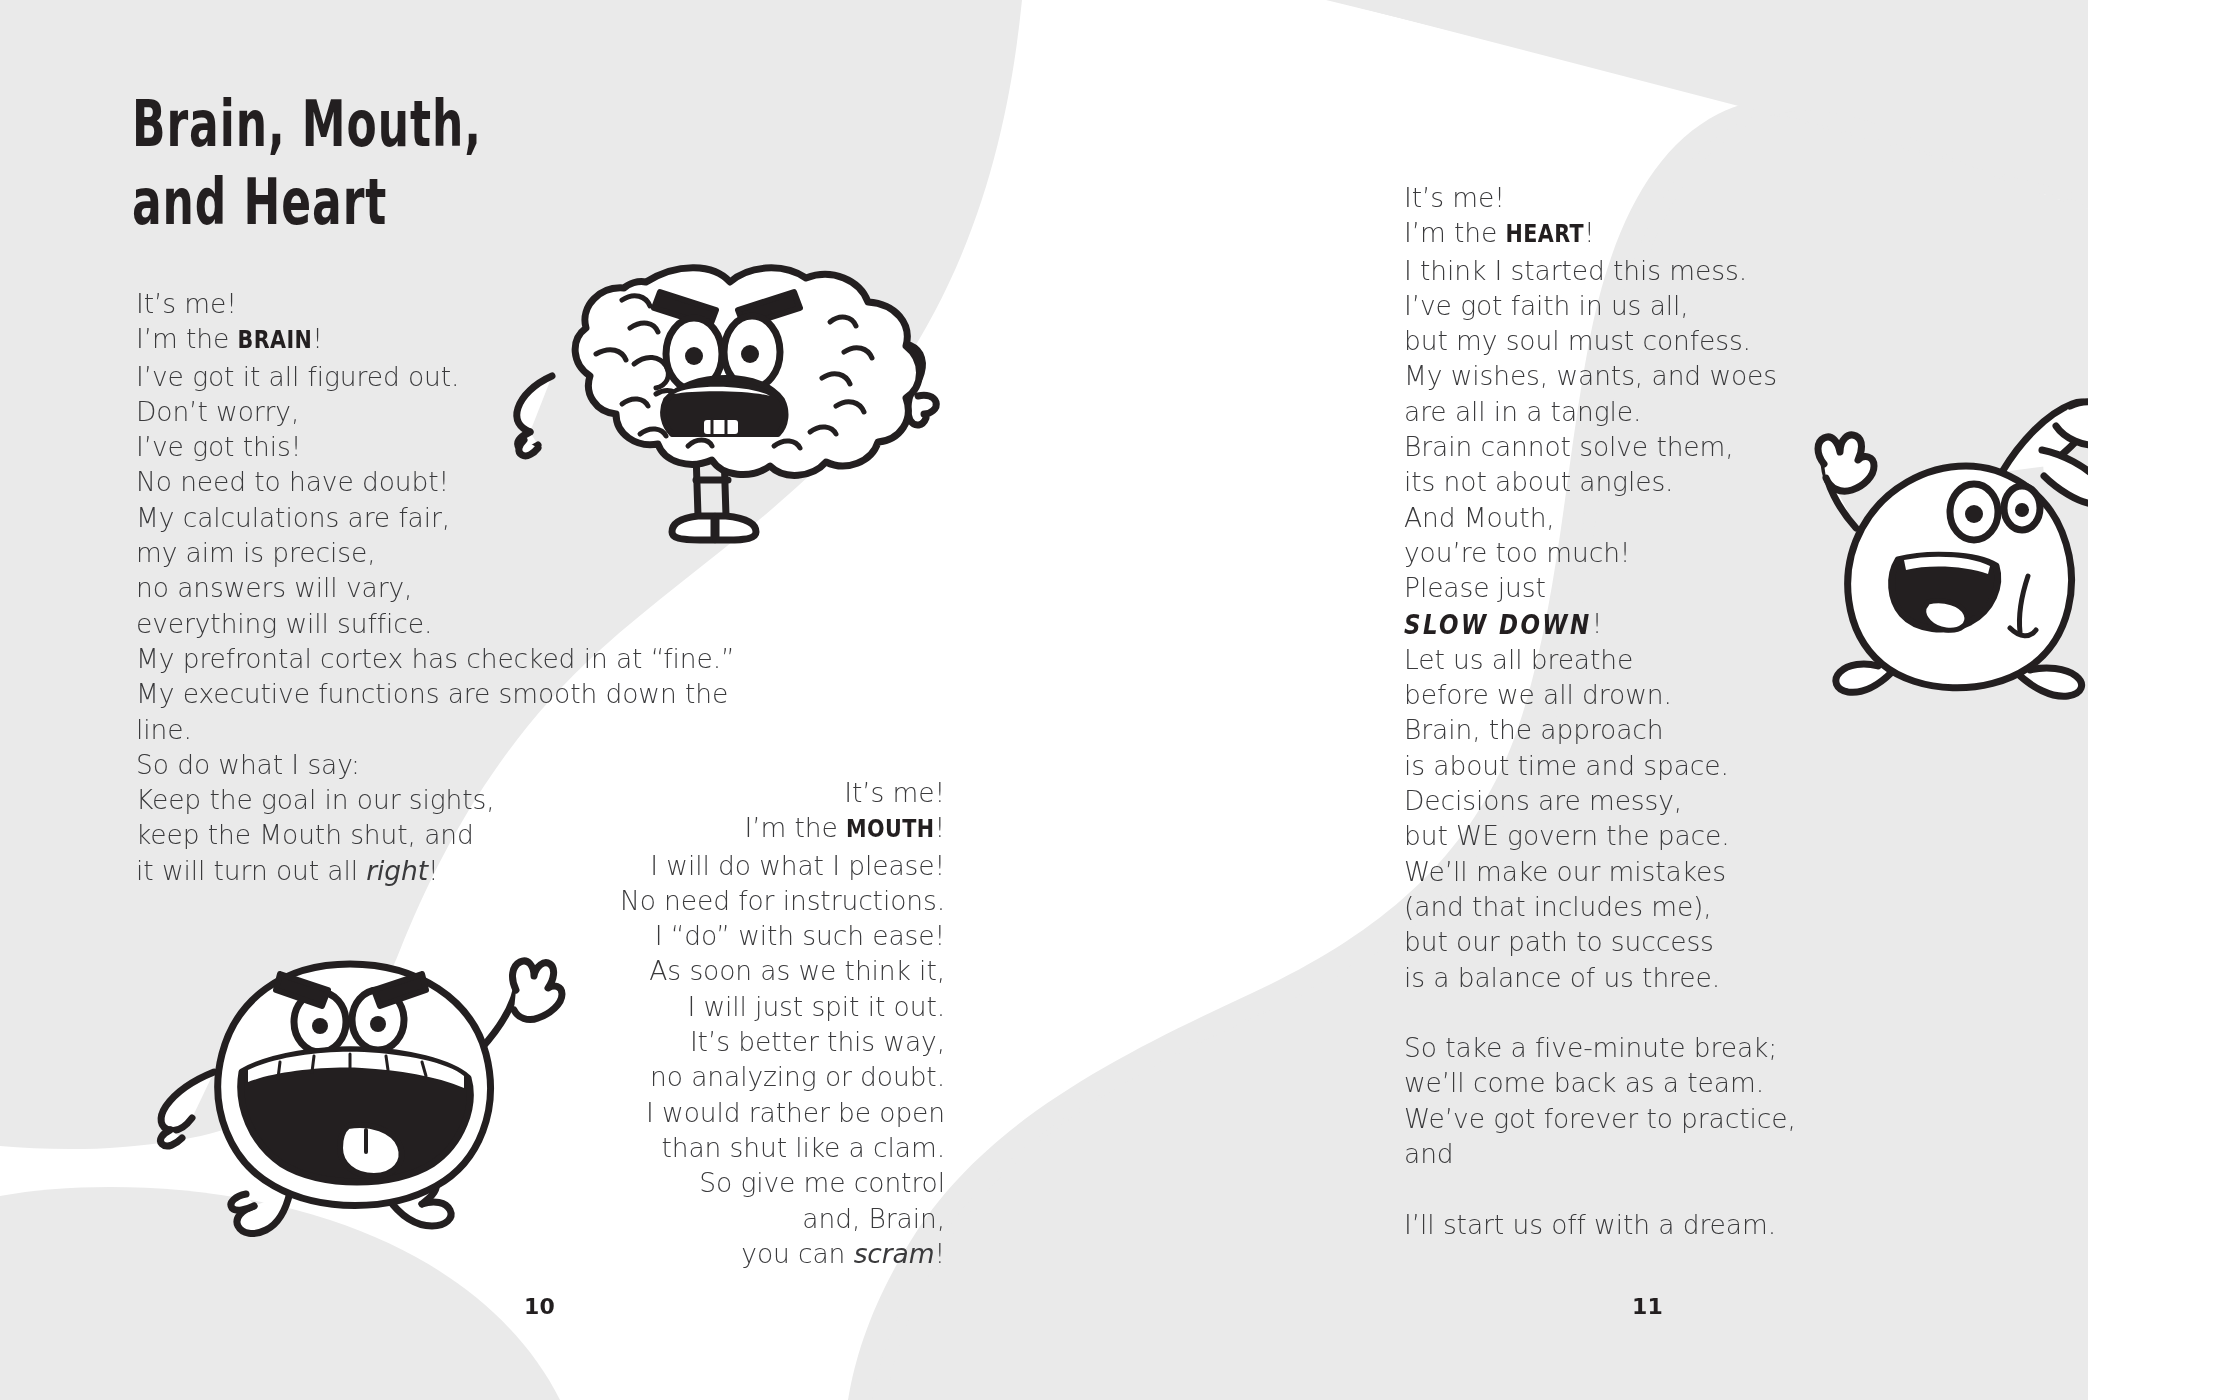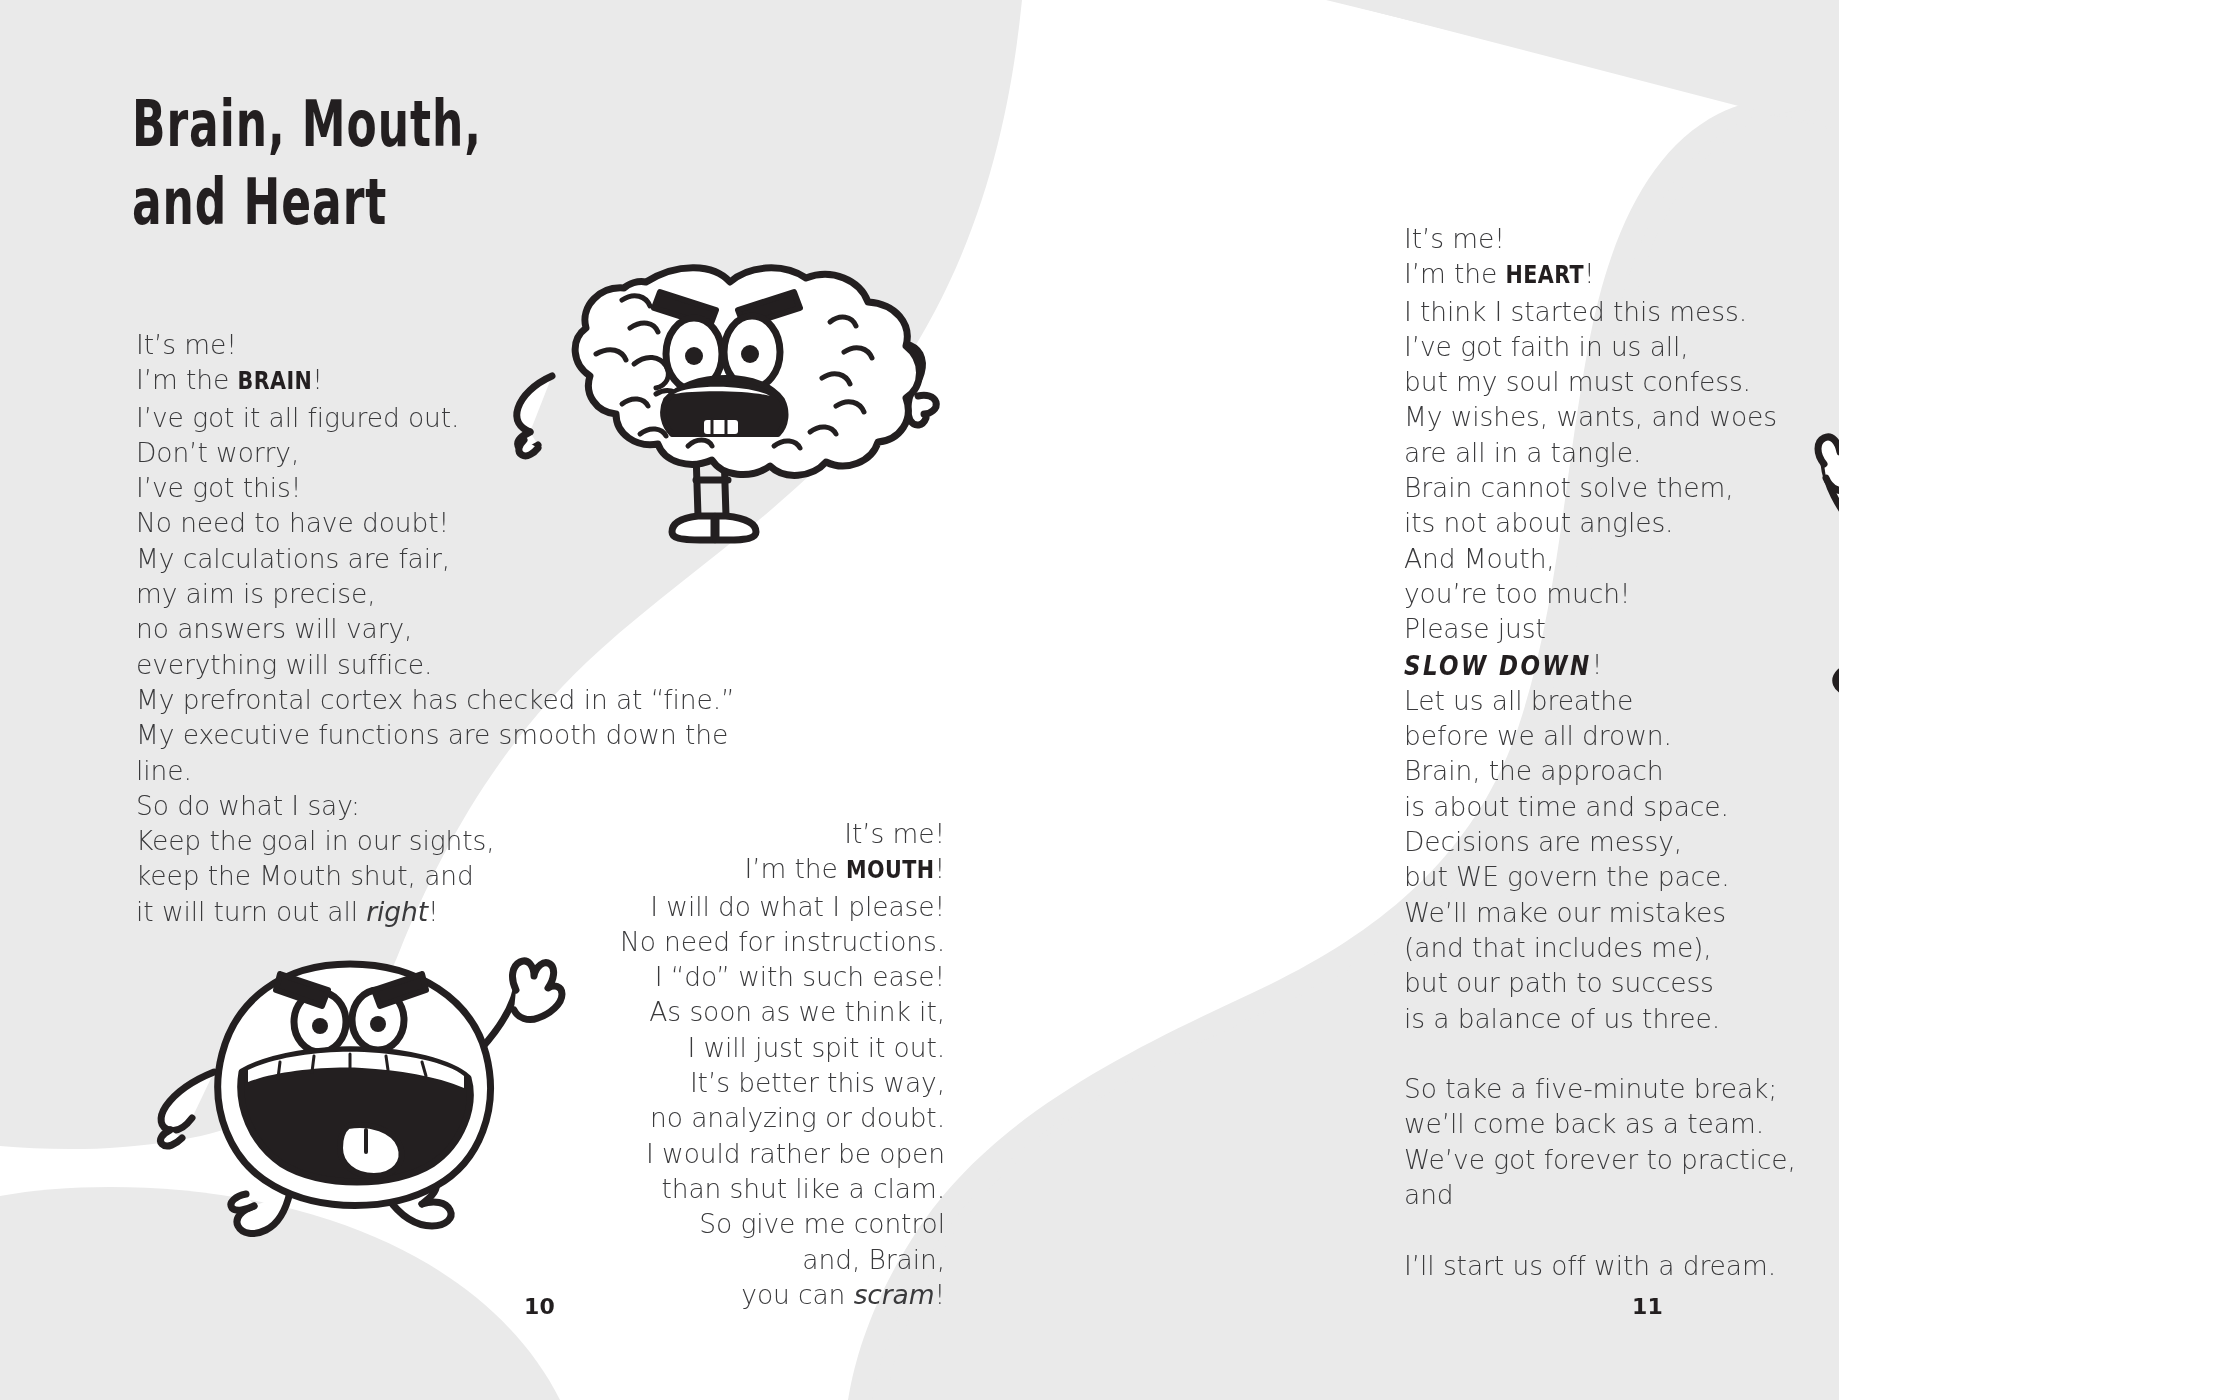--- a/index.html
+++ b/index.html
@@ -2,21 +2,21 @@
 <html><head>
 <meta charset="utf-8">
 <style>
   html, body {
     margin: 0;
     padding: 0;
     background: #ffffff;
   }
   #page {
     position: relative;
-    width: 1839px;
+    width: 2088px;
     height: 1400px;
     background: #ffffff;
     overflow: hidden;
     font-family: "Liberation Sans", sans-serif;
   }
 
   
   .blob-layer {
     position: absolute;
     left: 0; top: 0;
@@ -27,21 +27,20 @@
   
   .poem {
     position: absolute;
     color: #3a3a3c;
     font-family: "DejaVu Sans", "Liberation Sans", sans-serif;
     font-weight: 300;
     font-size: 26.5px;
     line-height: 35.3px;
     letter-spacing: -0.1px;
     white-space: pre-wrap;
-    margin-top: 41px;
   }
   .poem .line { display: block; }
   .poem .line.blank { height: 35.3px; }
 
   .display {
     font-family: "DejaVu Sans", "Liberation Sans", sans-serif;
     font-weight: 700;
     font-size: 23px;
     letter-spacing: 0.4px;
     color: #231f20;

